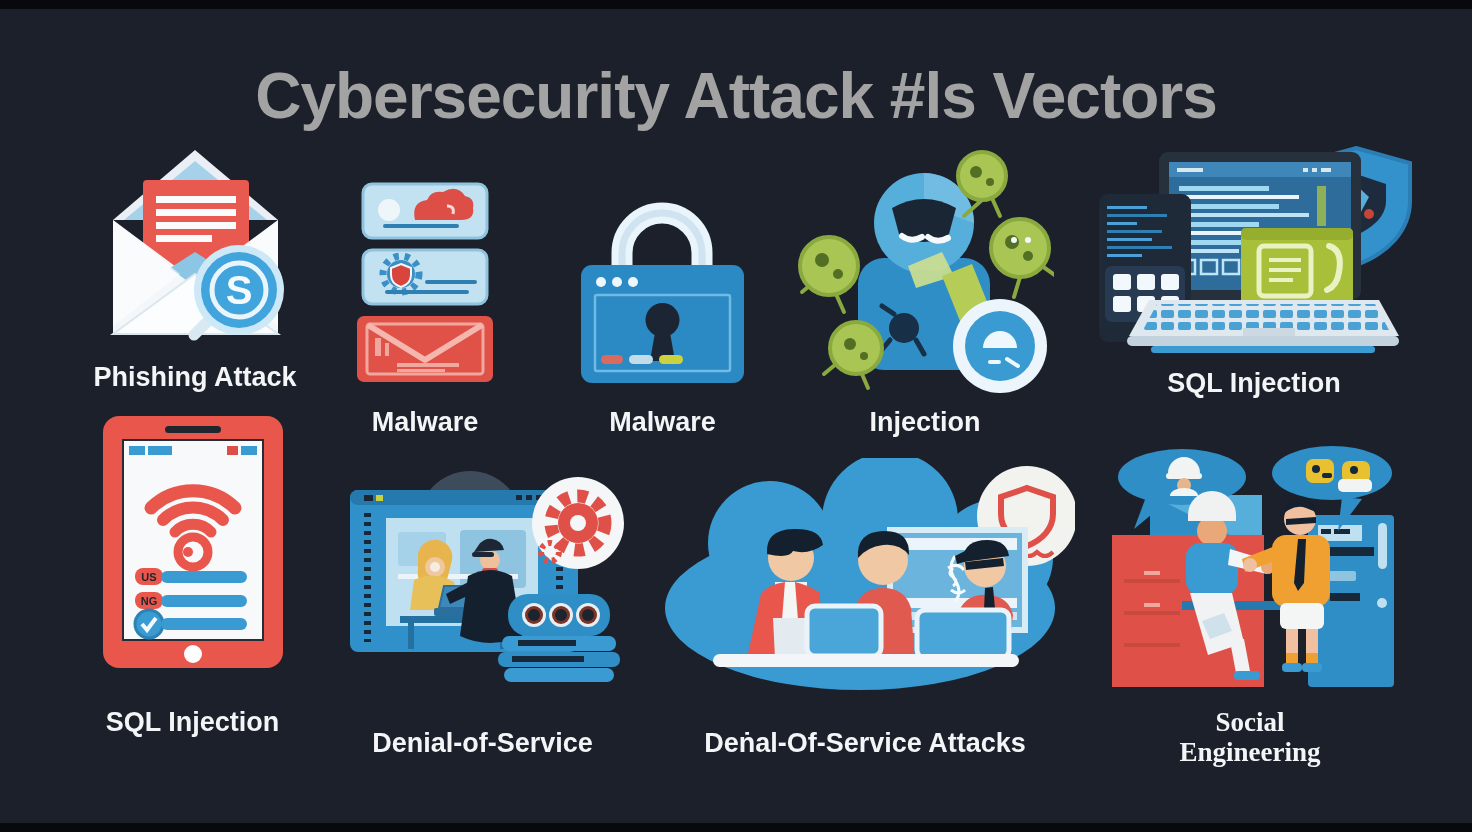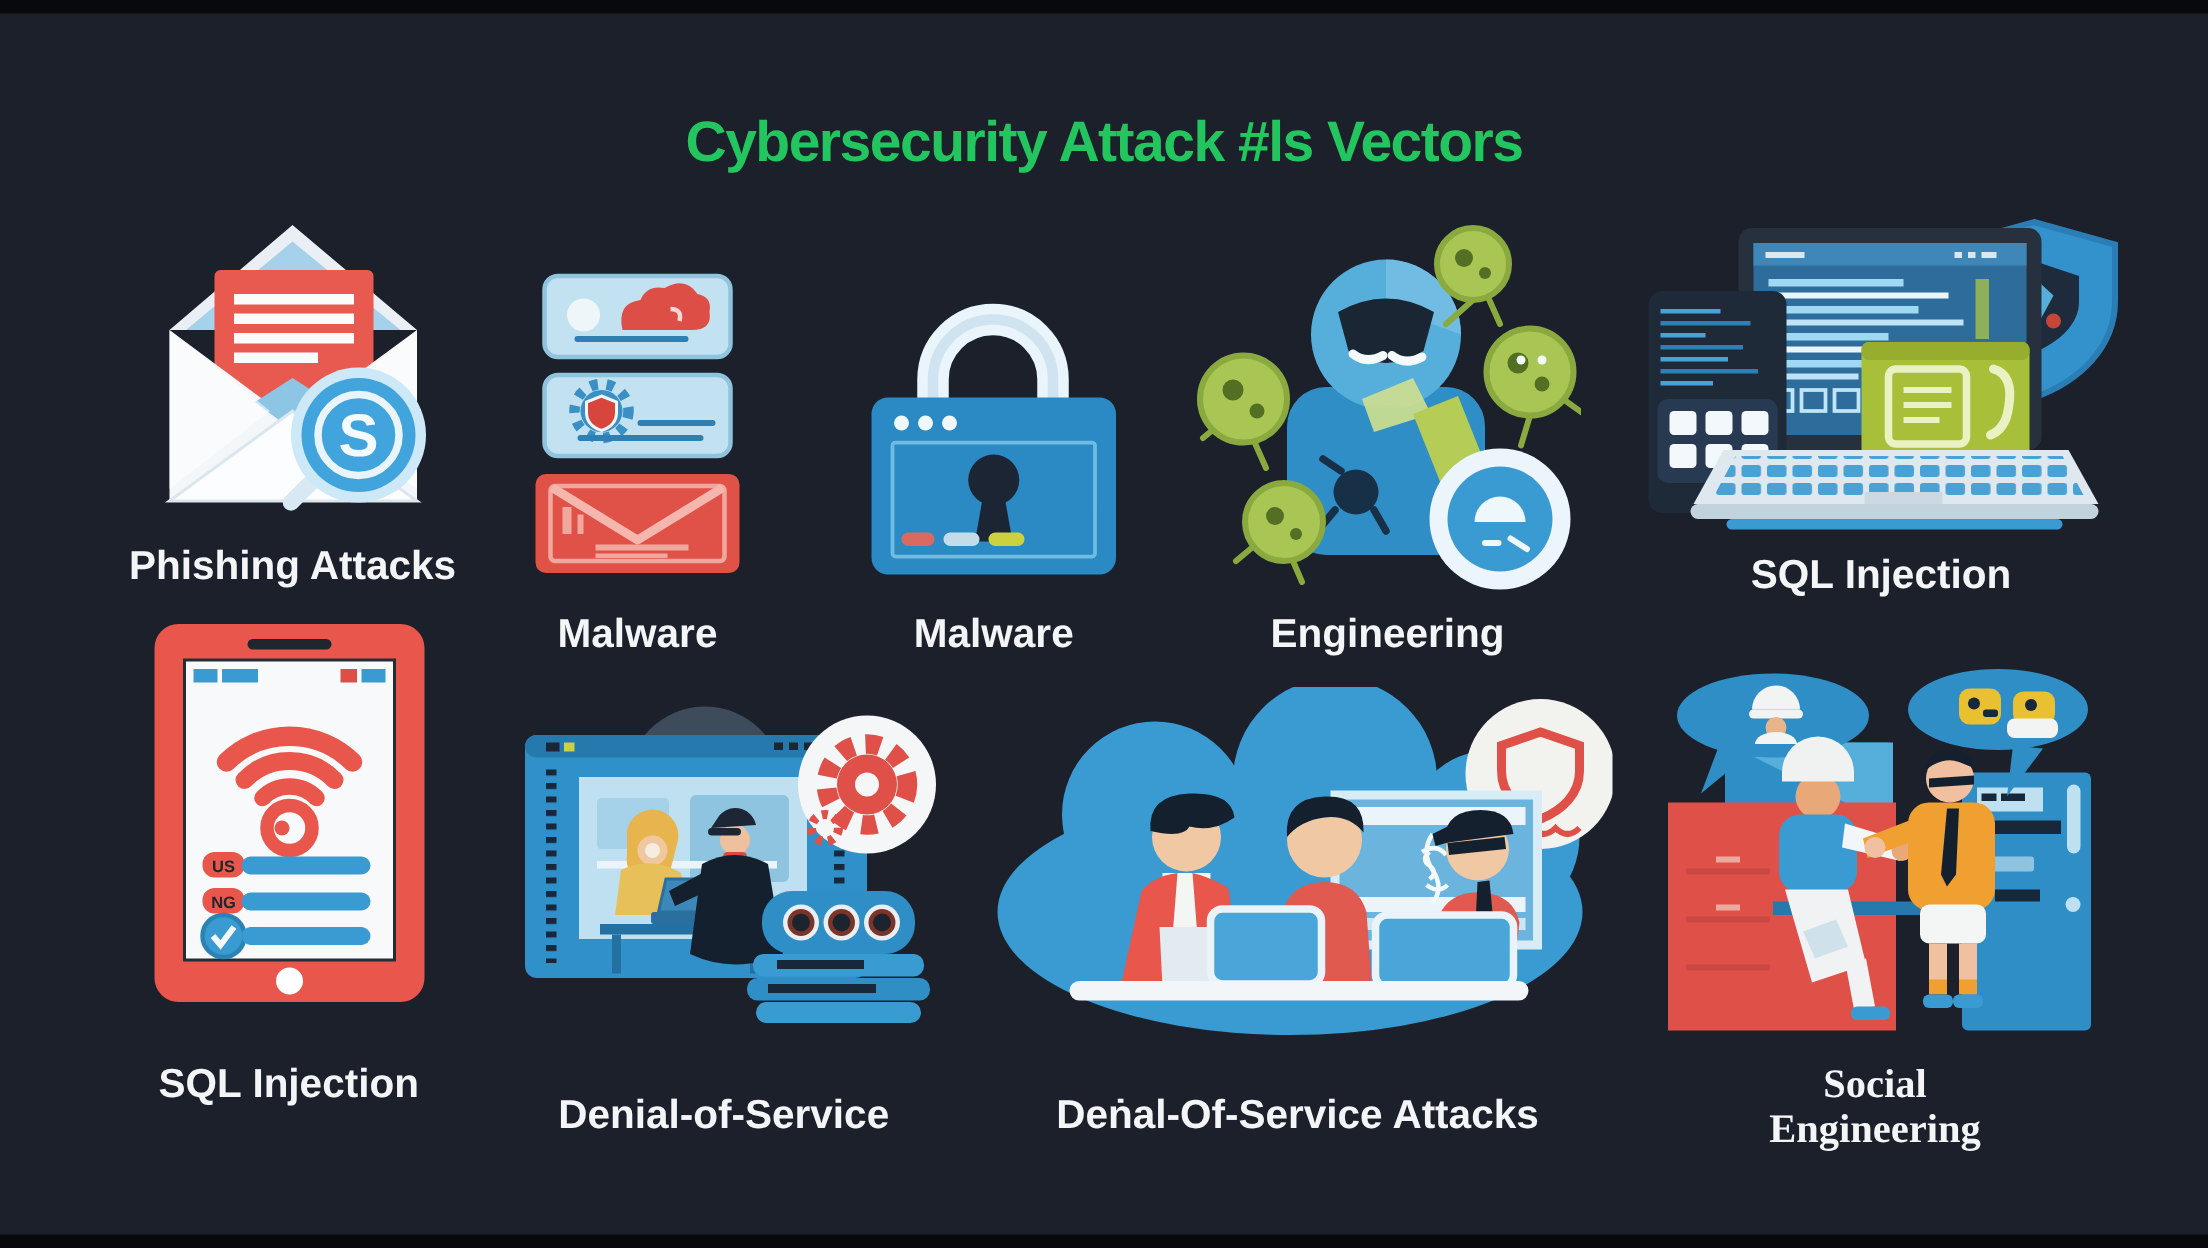--- a/index.html
+++ b/index.html
@@ -5,21 +5,21 @@
   html,body{margin:0;padding:0;background:#000;}
   #canvas{
     position:relative;width:1472px;height:832px;overflow:hidden;
     background:#1b202b;font-family:"Liberation Sans","DejaVu Sans",sans-serif;
   }
   .edge-bar{position:absolute;left:0;width:1472px;height:9px;background:#07090d;}
   .edge-bar.top{top:0;}
   .edge-bar.bottom{bottom:0;}
   #title{
     position:absolute;left:50%;top:96px;transform:translate(-50%,-50%);
-    font-size:38px;font-weight:bold;color:#22c55e;letter-spacing:-1px;white-space:nowrap;
+    font-size:64px;font-weight:bold;color:#a3a3a3;letter-spacing:-1px;white-space:nowrap;
   }
   .item{position:absolute;text-align:center;}
   .icon{display:block;margin:0 auto;}
   .item-label{
     font-weight:bold;font-size:27px;color:#f3f5f7;line-height:1.12;white-space:nowrap;
   }
   .item-label.wrap{white-space:normal;width:210px;margin-left:auto;margin-right:auto;font-family:Liberation Serif, serif;}
 </style>
 </head>
 <body>
@@ -45,21 +45,21 @@
       <path d="M190,92 L122,146 L190,198 Z" fill="#ffffff" opacity="0.55"></path>
       <polygon points="25,206 107,146 190,206" fill="#fbfdff" stroke="#dbe6ee" stroke-width="2"></polygon>
       <g transform="translate(151,162)">
         <line x1="-30" y1="30" x2="-45" y2="45" stroke="#d9e9f3" stroke-width="11" stroke-linecap="round"></line>
         <circle r="45" fill="#cde9f7"></circle>
         <circle r="38" fill="#42a4dc"></circle>
         <circle r="27" fill="none" stroke="#e9f5fb" stroke-width="5"></circle>
         <text x="0" y="14" text-anchor="middle" font-size="40" font-weight="bold" fill="#f4fbfe">S</text>
       </g>
     </svg>
-    <div class="item-label" style="margin-top:6px">Phishing Attacks</div>
+    <div class="item-label" style="margin-top:6px">Phishing Attack</div>
   </div>
 
   <div class="item" style="left:350px;top:180px;width:150px;">
     <svg class="icon" width="140" height="205" viewBox="0 0 140 205" aria-label="malware-message-cards-icon">
       <rect x="8" y="4" width="124" height="54" rx="9" fill="#c3e2f1" stroke="#8fc3de" stroke-width="3"></rect>
       <circle cx="34" cy="30" r="11" fill="#eff6fa"></circle>
       <path d="M60,40 q-4,-18 12,-20 q4,-10 16,-8 q14,-8 22,4 q10,2 8,12 q2,12 -12,12 z" fill="#dd4f46"></path>
       <path d="M92,26 q8,0 6,8" stroke="#f6d9d6" stroke-width="3" fill="none"></path>
       <rect x="28" y="44" width="76" height="4" rx="2" fill="#2f7fb2"></rect>
       <rect x="8" y="70" width="124" height="54" rx="9" fill="#c3e2f1" stroke="#8fc3de" stroke-width="3"></rect>
@@ -133,21 +133,21 @@
       </g>
       <circle cx="232" cy="92" r="3" fill="#f4fafc"></circle>
         <circle cx="218" cy="92" r="3" fill="#f4fafc"></circle>
       <g transform="translate(204,198)">
         <circle r="47" fill="#ecf5fb"></circle>
         <circle r="35" fill="#3a9bd2"></circle>
         <path d="M-17,2 a17,17 0 0 1 34,0 z" fill="#eef7fc"></path>
         <path d="M-10,16 h9 M7,13 l11,7" stroke="#eef7fc" stroke-width="4" stroke-linecap="round" fill="none"></path>
       </g>
     </svg>
-    <div class="item-label" style="margin-top:9px">Engineering</div>
+    <div class="item-label" style="margin-top:9px">Injection</div>
   </div>
 
   <div class="item" style="left:1093px;top:142px;width:322px;">
     <svg class="icon" width="322" height="212" viewBox="0 0 322 212" aria-label="laptop-code-shield-icon">
       <defs>
         <pattern id="kbkeys" width="17" height="12" patternUnits="userSpaceOnUse">
           <rect width="13" height="8" rx="2" fill="#4aa2d4"></rect>
         </pattern>
       </defs>
       <path d="M263,6 l54,15 v38 c0,30 -23,53 -54,64 c-31,-11 -54,-34 -54,-64 v-38 z" fill="#3392cc" stroke="#2a7db5" stroke-width="4"></path>

